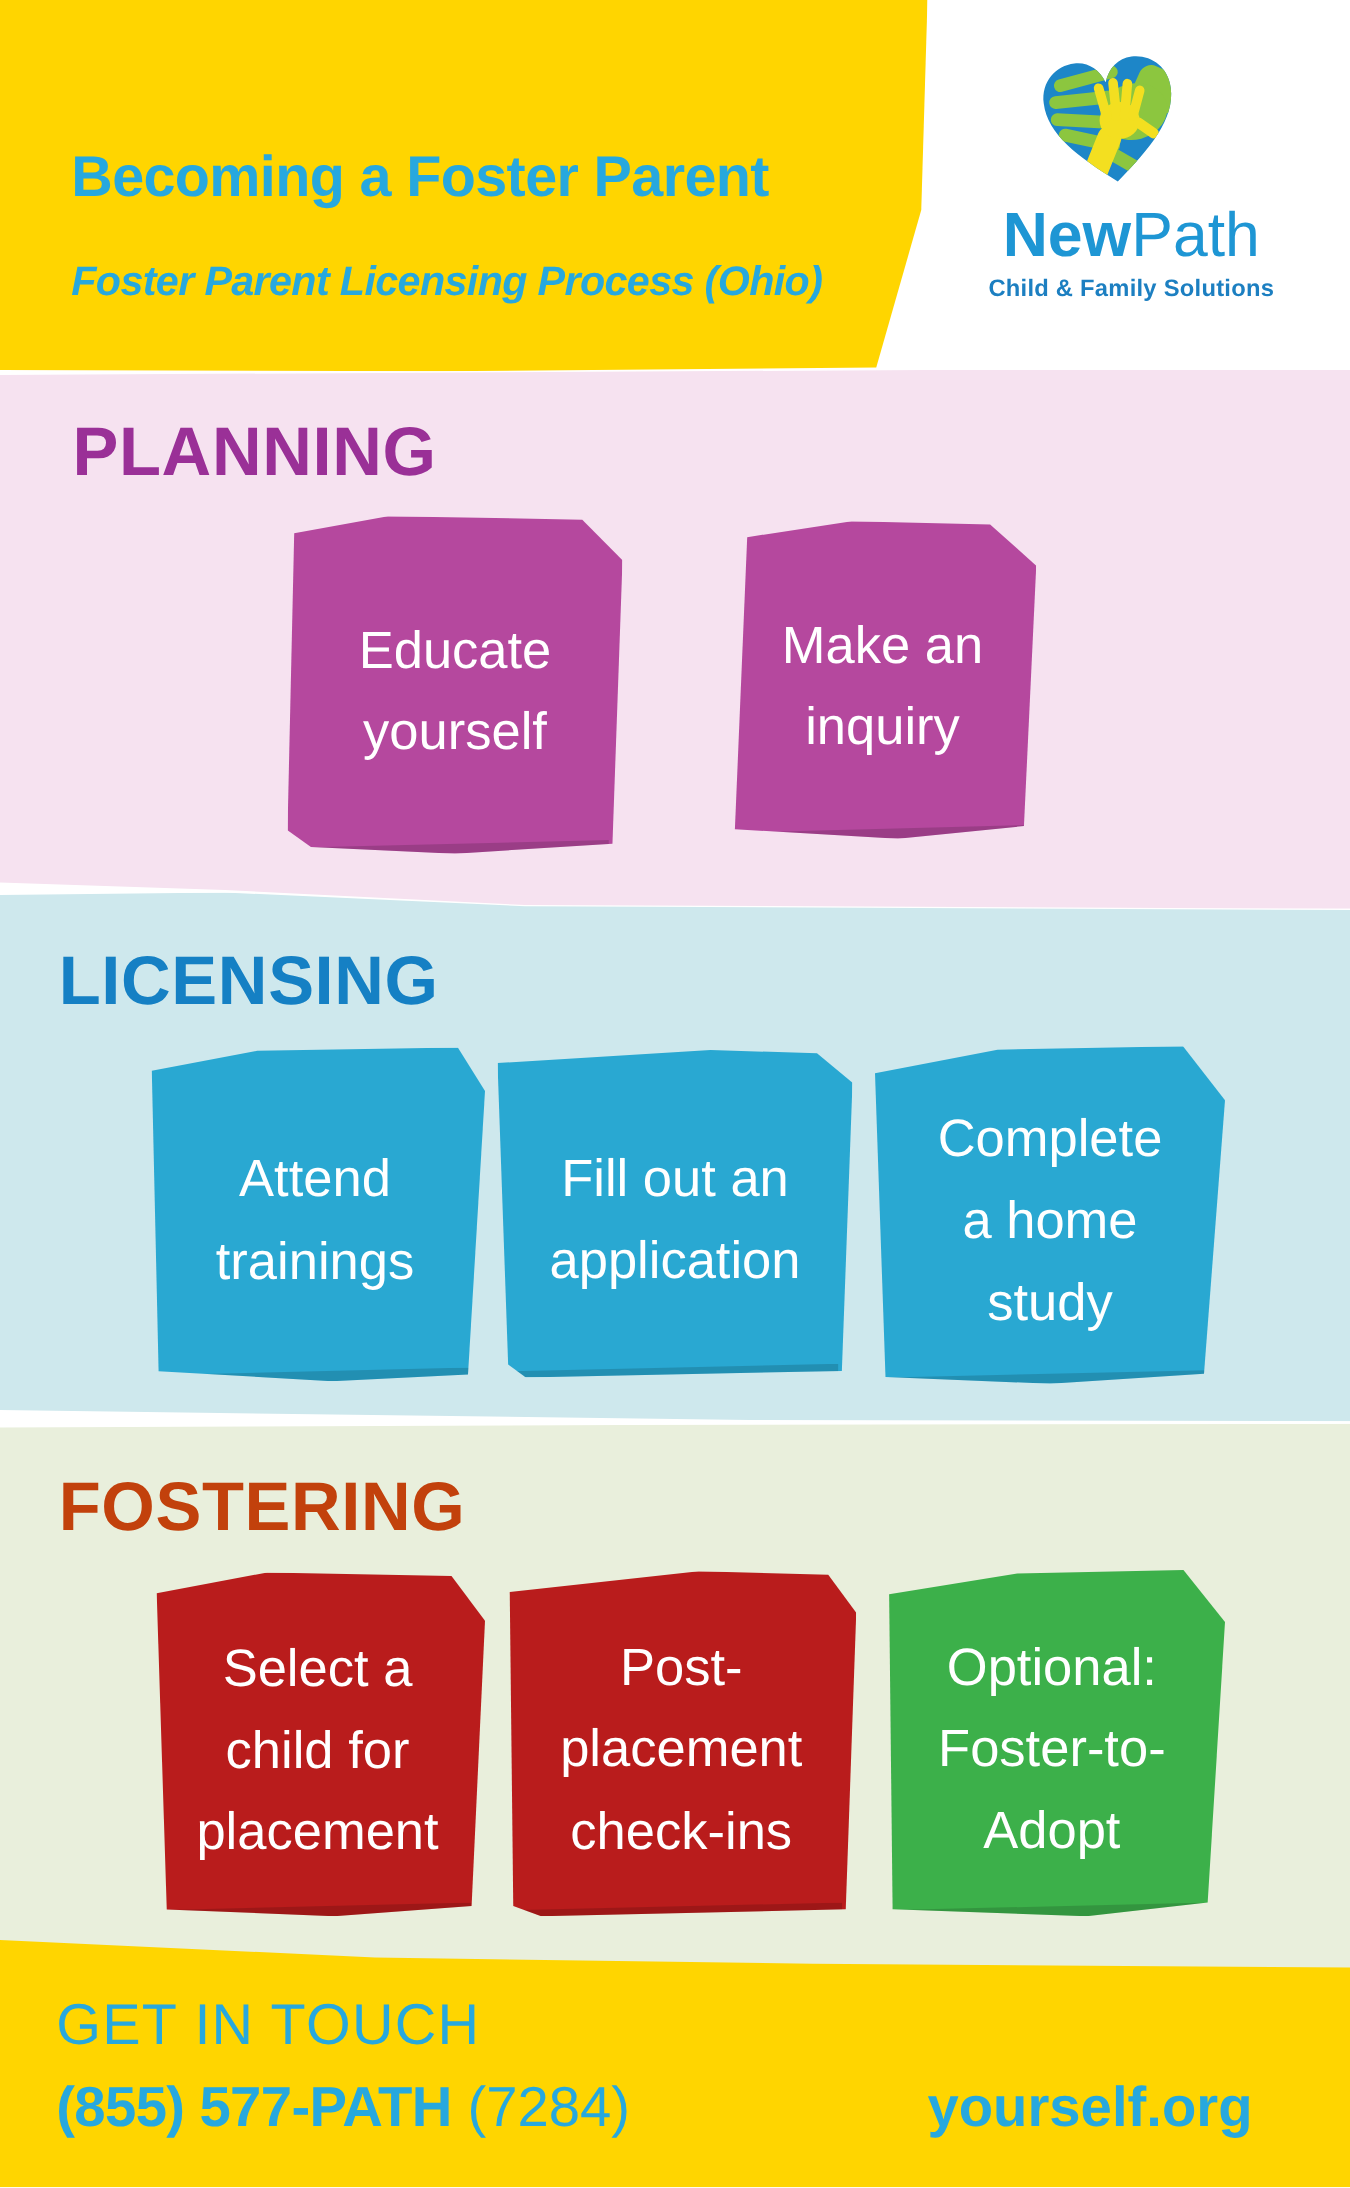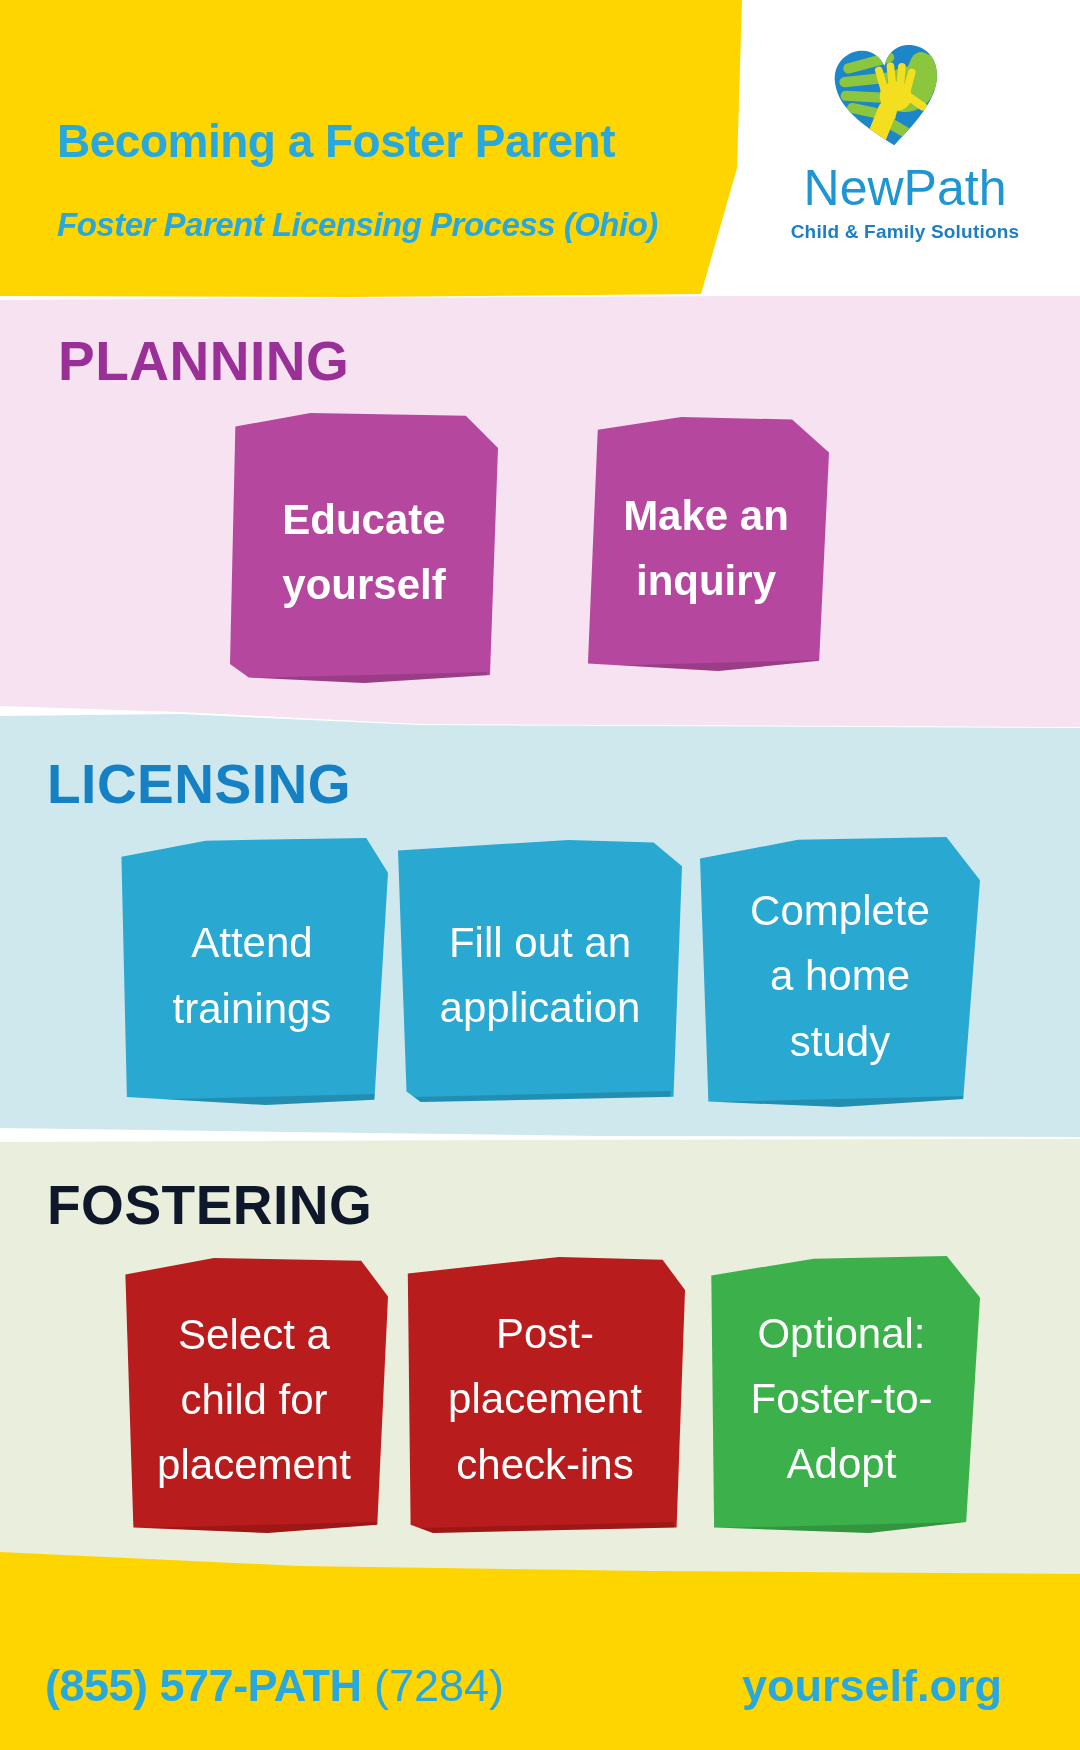--- a/index.html
+++ b/index.html
@@ -32,39 +32,39 @@
     position:absolute;left:57px;top:114px;font-size:46px;font-weight:bold;
     letter-spacing:-0.5px;color:#27A8DE;
   }
   .subtitle{
     position:absolute;left:57px;top:206px;font-size:33px;font-weight:bold;font-style:italic;
     letter-spacing:-0.5px;color:#27A8DE;
   }
   .logo-heart{position:absolute;left:824px;top:34px;width:128px;height:124px;}
   .brand{position:absolute;left:740px;top:160px;width:330px;text-align:center;color:#1E96D4;}
   .brand-name{font-size:50px;line-height:1.15;}
-  .brand-bold{font-weight:normal;}
+  .brand-bold{font-weight:bold;}
   .brand-light{font-weight:normal;}
   .brand-tagline{font-size:19px;font-weight:bold;color:#1C7FC1;margin-top:3px;letter-spacing:0.2px;}
   .section-heading{
     position:absolute;font-size:55px;font-weight:bold;letter-spacing:0.5px;line-height:1;
   }
   .h-planning{left:58px;top:334px;color:#9A3097;}
   .h-licensing{left:47px;top:757px;color:#1580C4;}
-  .h-fostering{left:47px;top:1178px;color:#0f172a;}
+  .h-fostering{left:47px;top:1178px;color:#c2410c;}
   .note{
     position:absolute;display:flex;flex-direction:column;justify-content:center;align-items:center;
     color:#ffffff;font-size:42px;line-height:1.55;text-align:center;white-space:pre-line;
     padding-top:8px;box-sizing:border-box;
   }
   .note::after{
     content:"";position:absolute;left:4%;right:4%;bottom:0;height:11px;
     background:rgba(0,0,0,0.15);clip-path:polygon(0 55%,100% 0,100% 100%,0 100%);
   }
-  .note-magenta{background:#B5489E;font-weight:bold;}
+  .note-magenta{background:#B5489E;}
   .note-cyan{background:#29A8D2;}
   .note-green{background:#b91c1c;}
   .note-dkgreen{background:#3CB04A;}
   .p1{left:230px;top:413px;width:268px;height:270px;
       clip-path:polygon(2% 5%,30% 0%,88% 1%,100% 13%,97% 97%,50% 100%,7% 98%,0% 93%);}
   .p2{left:583px;top:417px;width:246px;height:254px;
       clip-path:polygon(6% 5%,40% 0%,85% 1%,100% 14%,96% 96%,55% 100%,2% 97%);}
   .l1{left:116px;top:838px;width:272px;height:267px;
       clip-path:polygon(2% 7%,33% 1%,92% 0%,100% 13%,95% 98%,55% 100%,4% 97%);}
   .l2{left:398px;top:840px;width:284px;height:262px;
@@ -151,16 +151,17 @@
   <div class="note note-green f1">Select a
 child for
 placement</div>
   <div class="note note-green f2">Post-
 placement
 check-ins</div>
   <div class="note note-dkgreen f3">Optional:
 Foster-to-
 Adopt</div>
 
+  <div class="footer-heading">GET IN TOUCH</div>
   <div class="footer-phone"><span class="phone-bold">(855) 577-PATH</span> <span class="phone-light">(7284)</span></div>
   <div class="footer-site">yourself.org</div>
 
 </div>
 
 </body></html>

